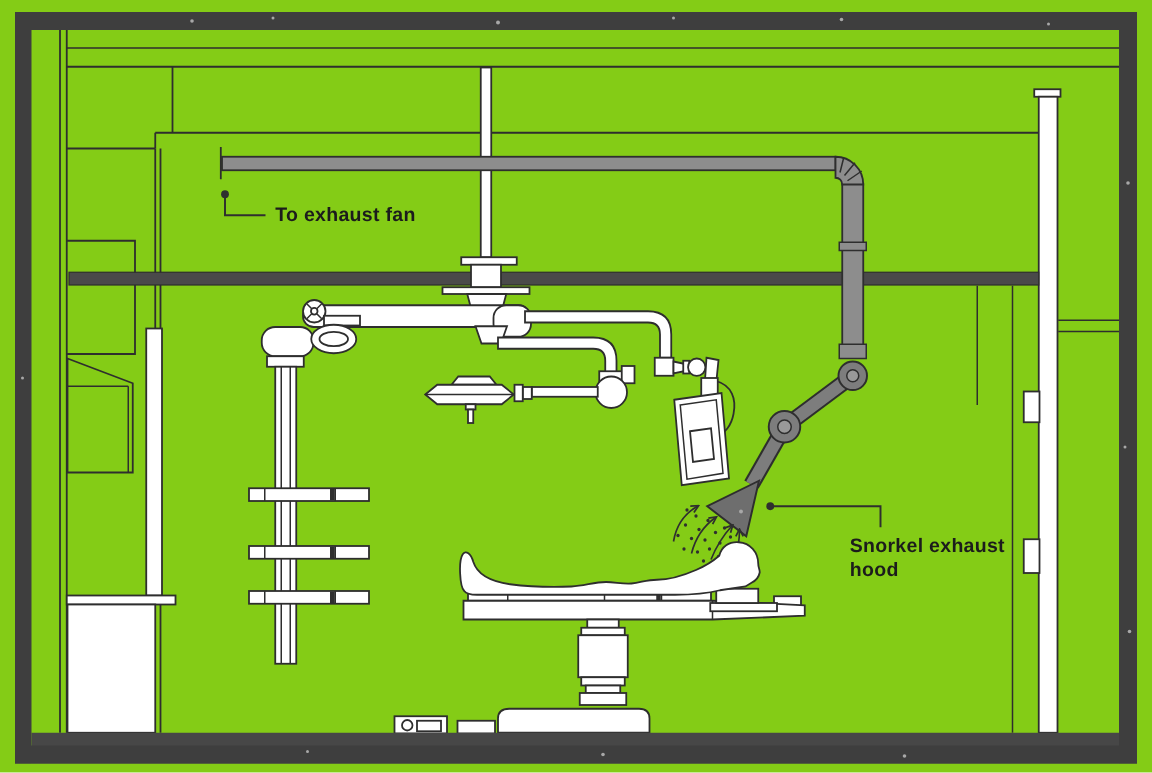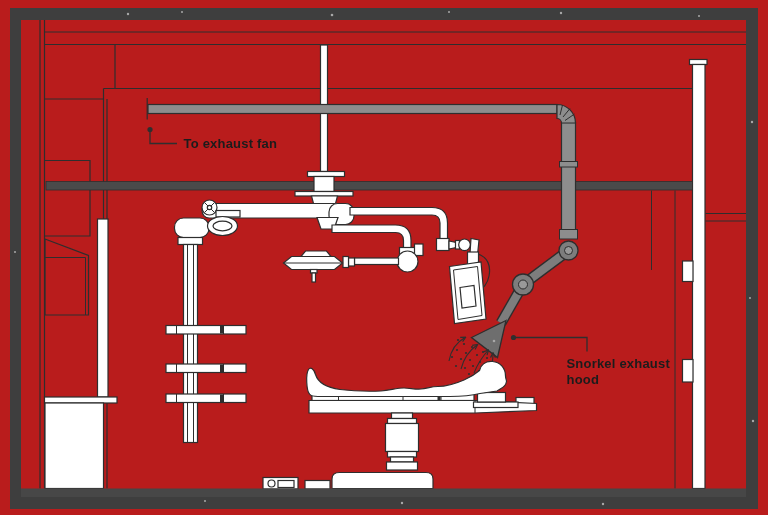--- a/index.html
+++ b/index.html
@@ -1,16 +1,16 @@
 <!DOCTYPE html>
 <html><head>
 <meta charset="utf-8">
 <style>
   html,body{margin:0;padding:0;background:#ffffff;}
-  .stage{width:768px;height:515px;position:relative;background:#b91c1c;overflow:hidden;}
+  .stage{width:768px;height:515px;position:relative;background:#84cc16;overflow:hidden;}
   svg{display:block;}
   .ln{stroke:#2e2e2e;stroke-width:1.2;fill:none;}
   .thin{stroke-width:1;}
   .wfill{fill:#ffffff;stroke:#2e2e2e;stroke-width:1.2;}
   .lbl{font-family:"Liberation Sans",sans-serif;font-size:13px;font-weight:700;fill:#1c1c1c;letter-spacing:.2px;}
   .leader{stroke:#2f2f2f;stroke-width:1.3;fill:none;}
   .dot{fill:#2f2f2f;}
   .flow{stroke:#2f2f2f;stroke-width:1.1;fill:none;}
   .speck{fill:#ffffff;opacity:.55;}
 </style>

